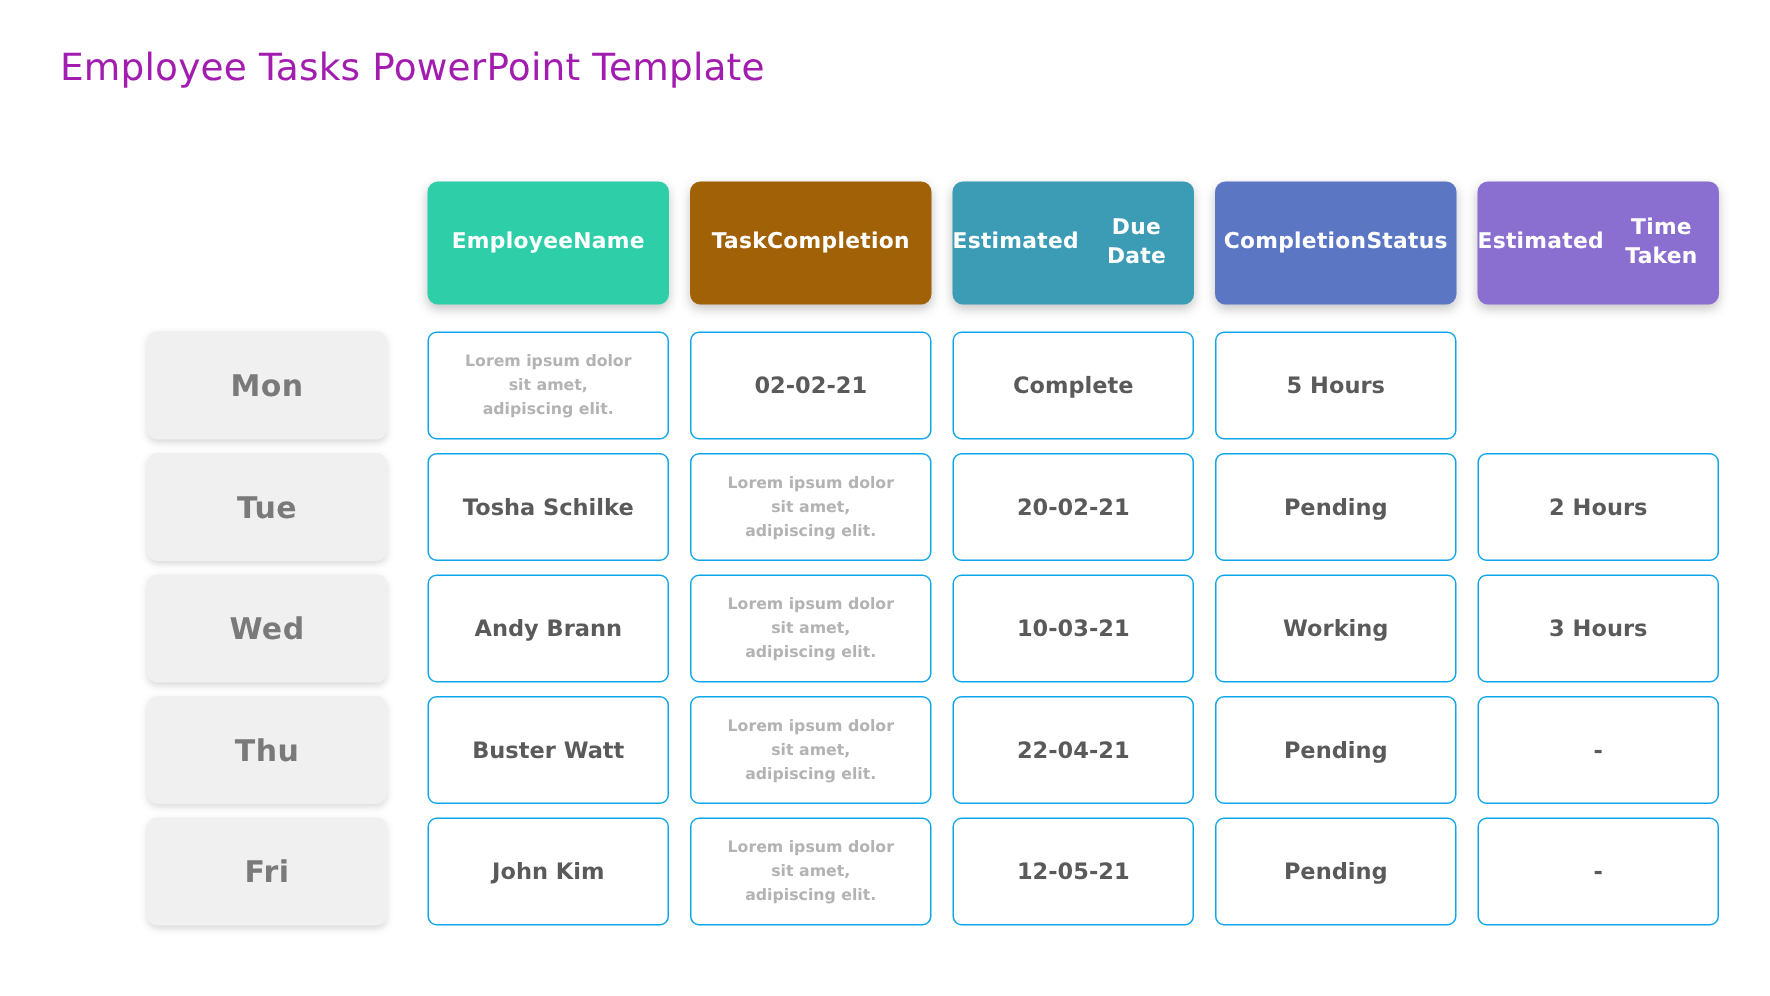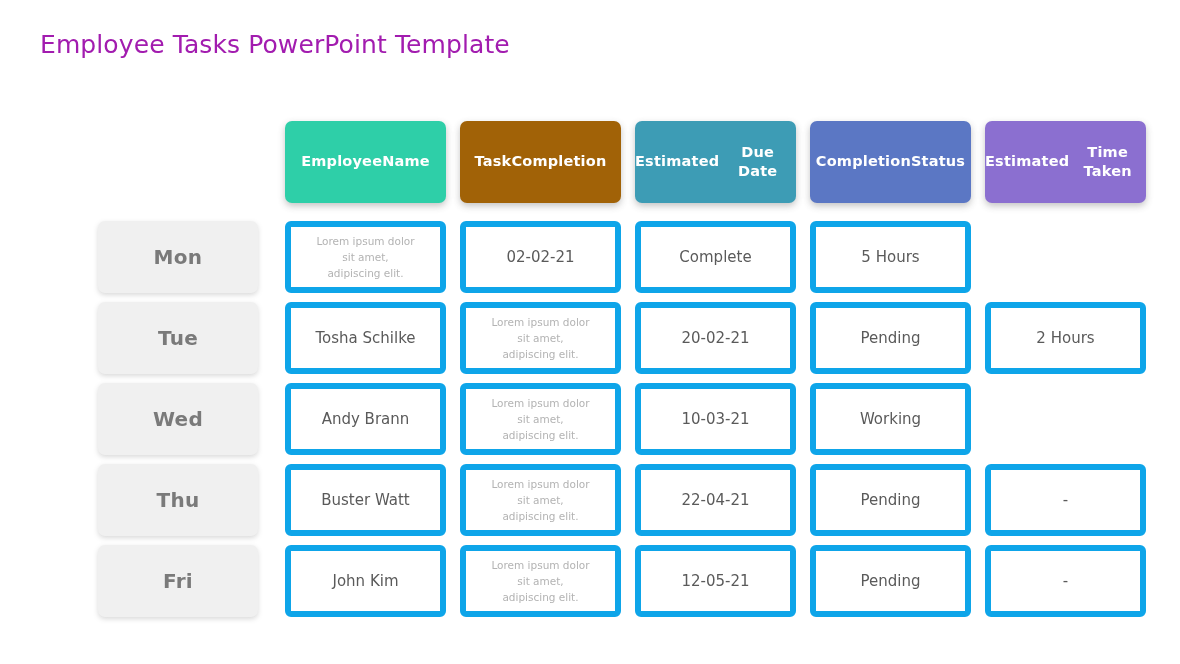--- a/index.html
+++ b/index.html
@@ -91,29 +91,29 @@
     font-weight: bold;
     letter-spacing: 0.3px;
     box-shadow: 0 2px 5px rgba(130,130,130,0.30);
   }
 
   
   .data-card {
     height: 100%;
     box-sizing: border-box;
     background: #ffffff;
-    border: 6px solid #0ea5e9;
+    border: 1px solid #0ea5e9;
     border-radius: 6px;
     display: flex;
     align-items: center;
     justify-content: center;
     text-align: center;
     color: #5a5a5a;
     font-size: 15px;
-    font-weight: 400;
+    font-weight: 700;
     padding: 0 6px;
   }
   .data-card.lorem {
     color: #b3b3b3;
     font-size: 10.5px;
     line-height: 1.55;
   }
 </style>
 </head>
 <body>
@@ -223,20 +223,23 @@
               <div>adipiscing elit.</div>
             </div>
           </div>
         </div>
         <div class="col-cell">
           <div class="data-card">10-03-21</div>
         </div>
         <div class="col-cell">
           <div class="data-card">Working</div>
         </div>
+        <div class="col-cell last">
+          <div class="data-card">3 Hours</div>
+        </div>
       </div>
       <div class="grid-row data-row">
         <div class="col-day">
           <div class="day-card">Thu</div>
         </div>
         <div class="col-cell">
           <div class="data-card">Buster Watt</div>
         </div>
         <div class="col-cell">
           <div class="data-card lorem">

